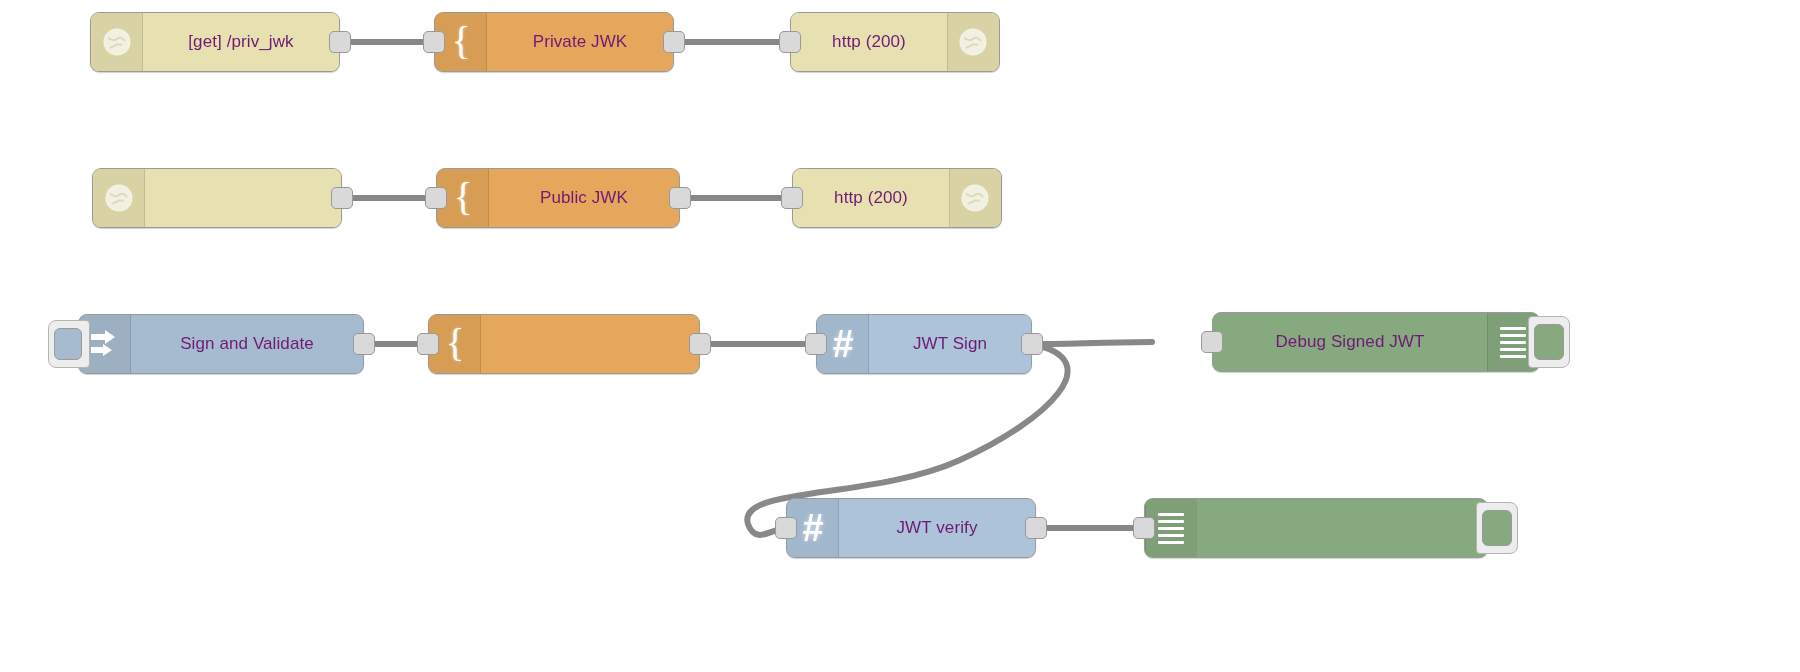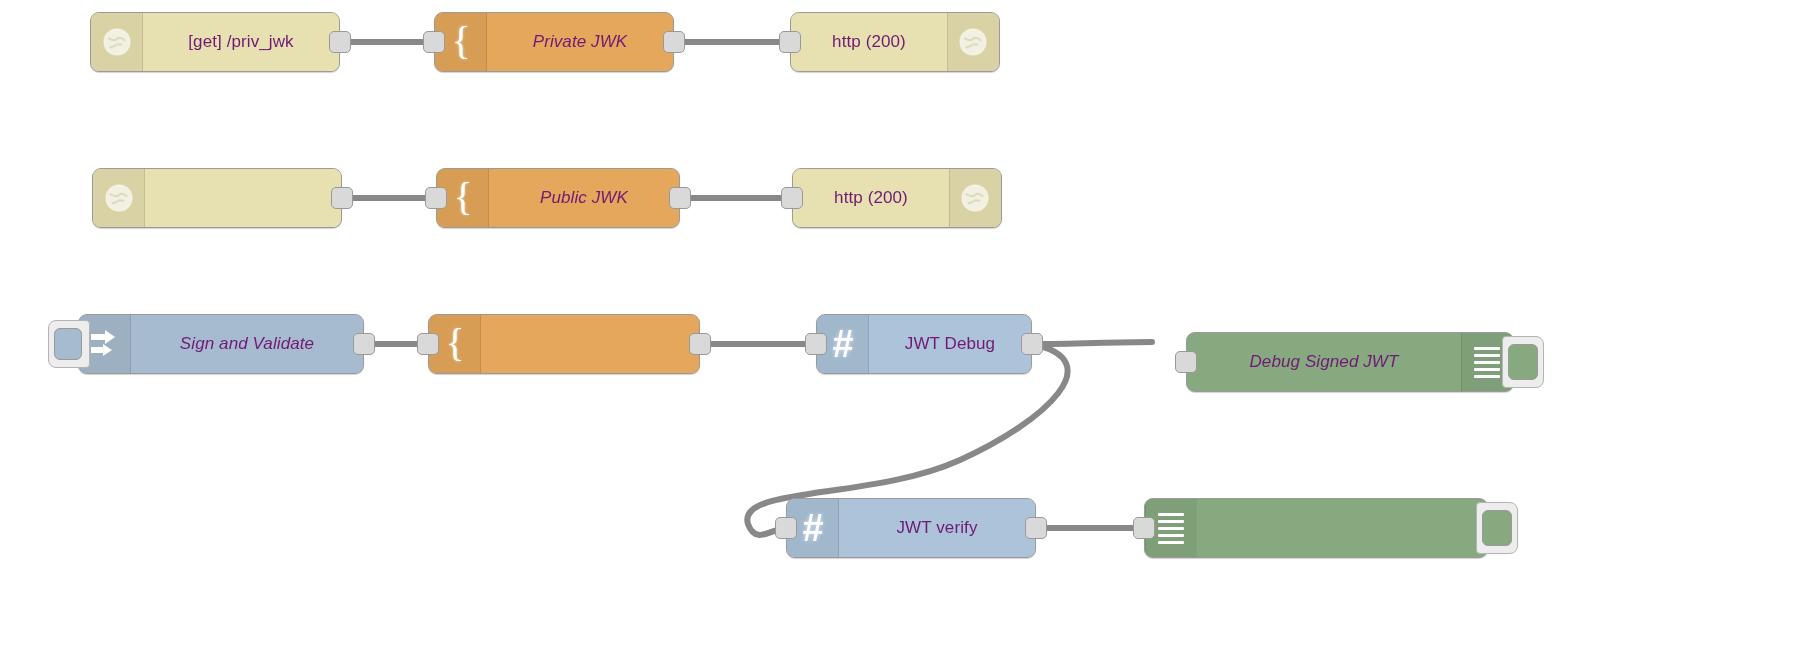--- a/index.html
+++ b/index.html
@@ -58,21 +58,21 @@
     flex: 1 1 auto;
     display: flex;
     align-items: center;
     justify-content: center;
     font-size: 17px;
     color: #701a75;
     letter-spacing: 0.1px;
     padding: 0 12px;
     white-space: nowrap;
   }
-  .node-label.italic { font-style: italic; }
+  .node-label.italic { }
 
   
   .icon-tray {
     flex: 0 0 auto;
     width: 52px;
     display: flex;
     align-items: center;
     justify-content: center;
     background: rgba(0,0,0,0.06);
   }
@@ -302,26 +302,26 @@
           </div>
         </div>
         <div class="port in"></div>
         <div class="port out"></div>
       </div>
       <div class="node" style="left: 816px; top: 314px; width: 216px; height: 60px; background: rgb(172, 195, 217);">
         <div class="node-inner" style="background: rgb(172, 195, 217);">
           <div class="icon-tray left">
             <span class="glyph glyph-hash">#</span>
           </div>
-          <div class="node-label">JWT Debug</div>
-        </div>
-        <div class="port in"></div>
-        <div class="port out"></div>
-      </div>
-      <div class="node" style="left: 1186px; top: 312px; width: 328px; height: 60px; background: rgb(135, 169, 128); margin-top: 20px;">
+          <div class="node-label">JWT Sign</div>
+        </div>
+        <div class="port in"></div>
+        <div class="port out"></div>
+      </div>
+      <div class="node" style="left: 1212px; top: 312px; width: 328px; height: 60px; background: rgb(135, 169, 128);">
         <div class="debug-btn">
           <i></i>
         </div>
         <div class="node-inner" style="background: rgb(135, 169, 128);">
           <div class="node-label italic">Debug Signed JWT</div>
           <div class="icon-tray right">
             <span class="glyph glyph-lines">
               <span></span>
               <span></span>
               <span></span>

